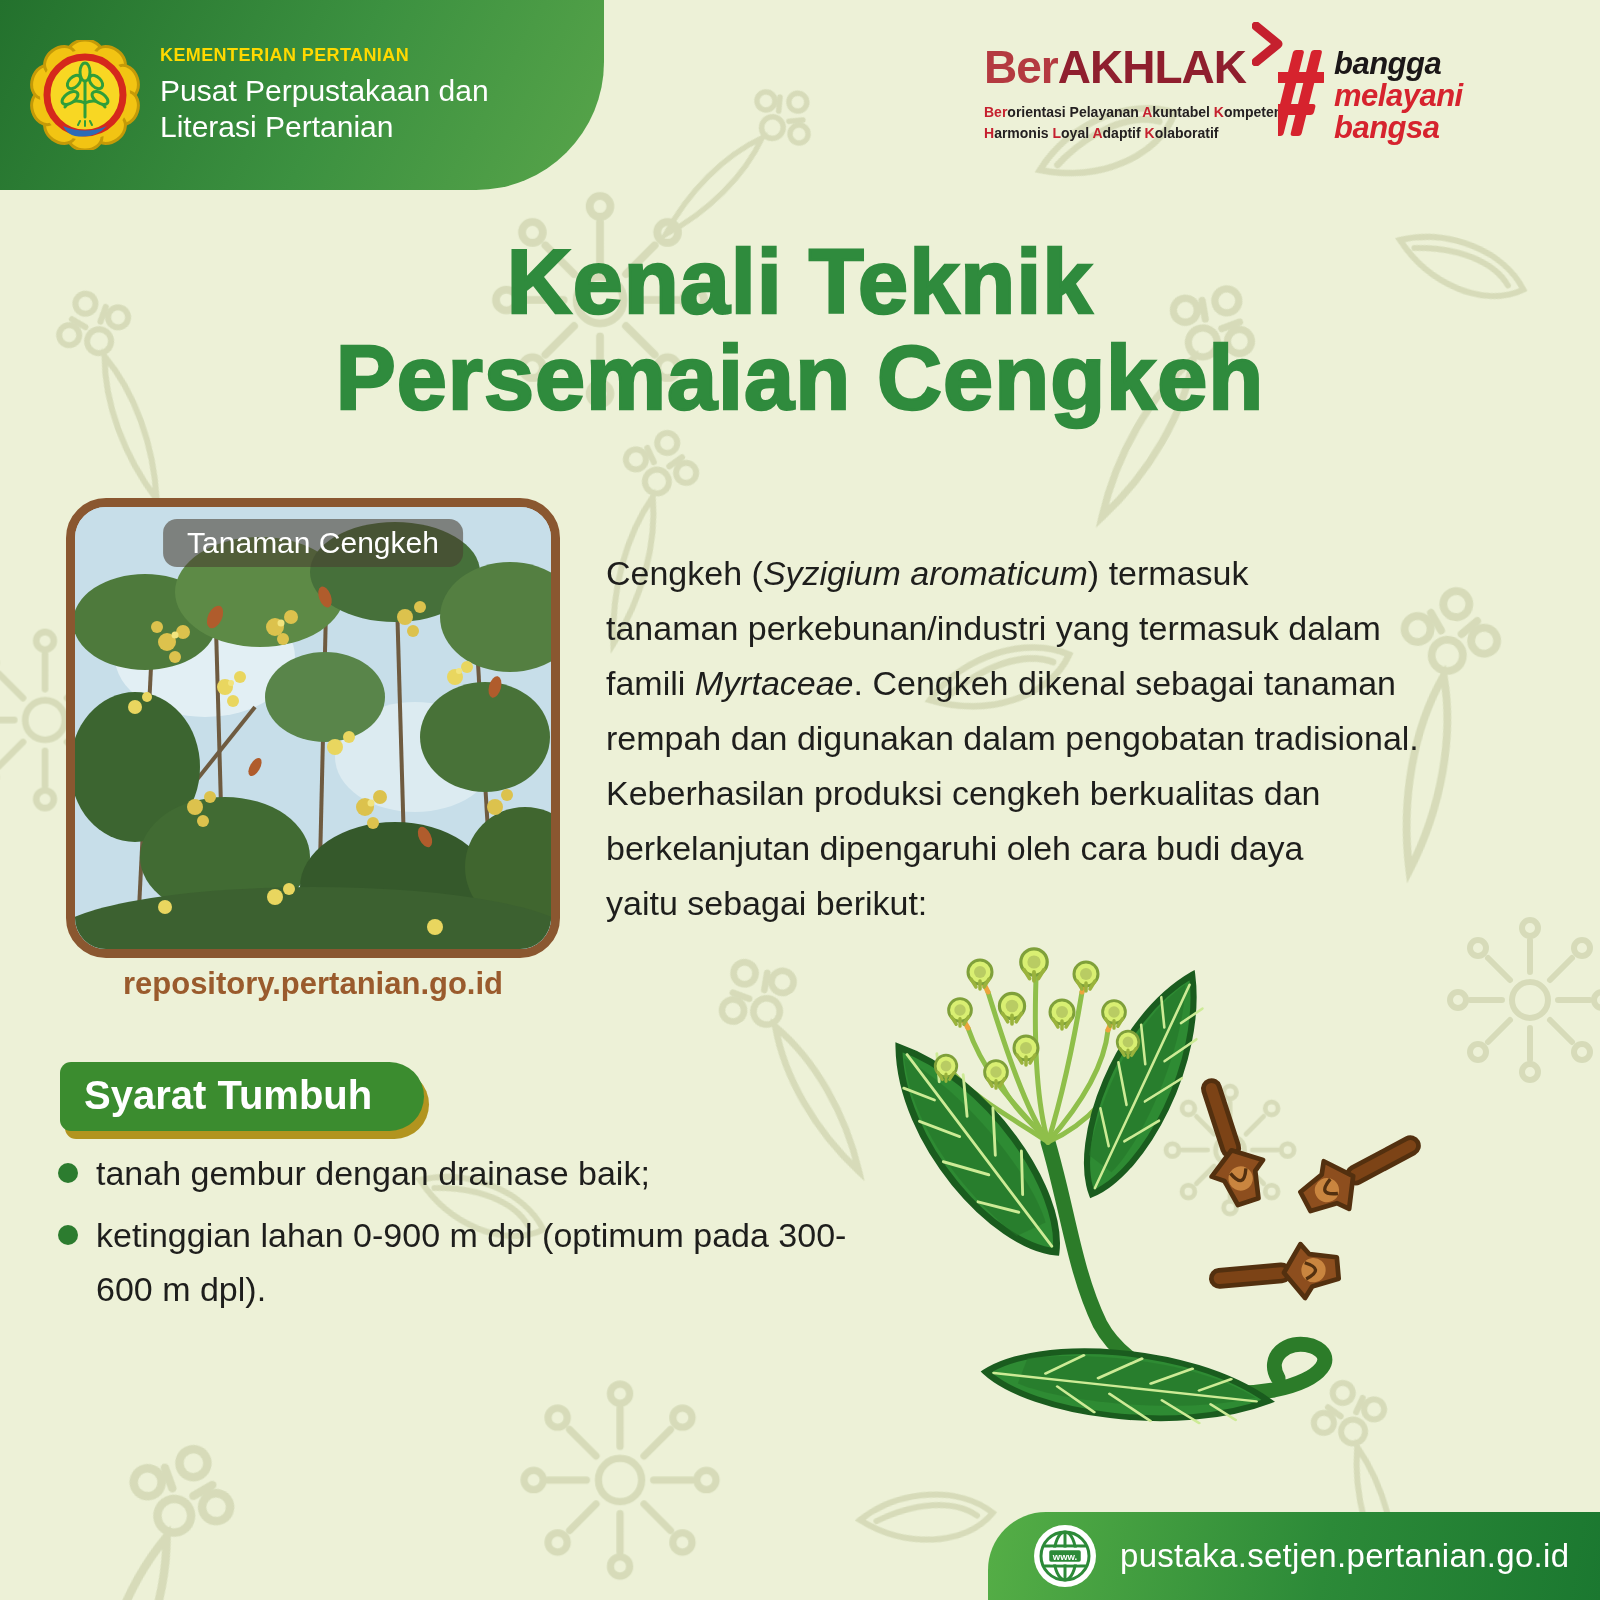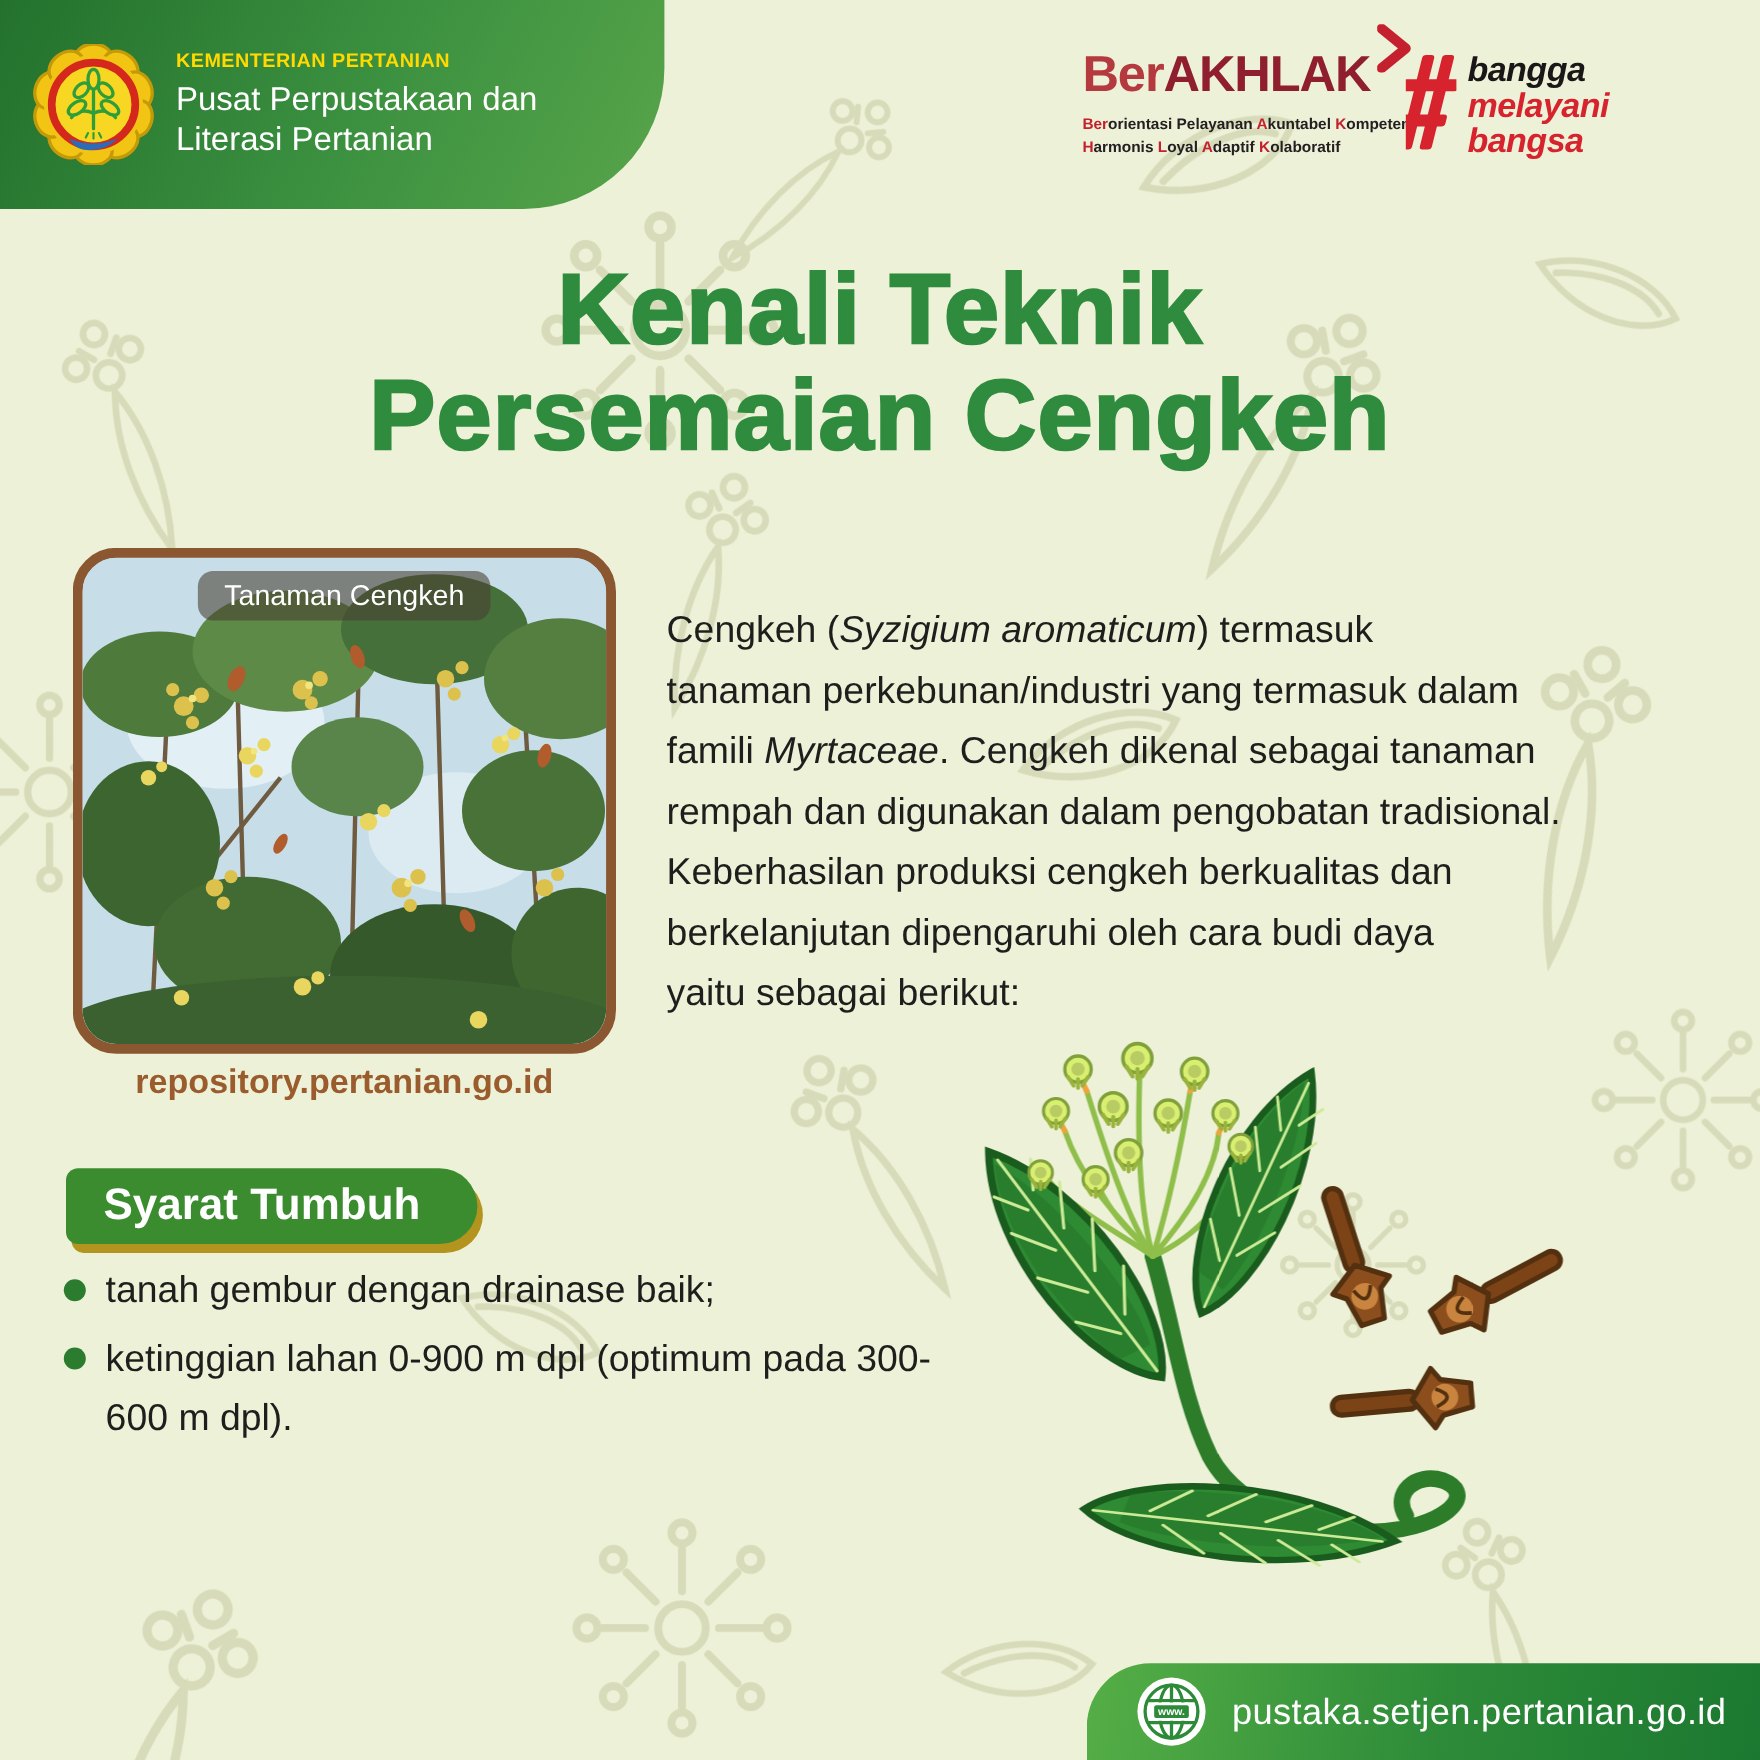--- a/index.html
+++ b/index.html
@@ -35,33 +35,33 @@
 
   
   .title{position:absolute;left:0;top:234px;width:1600px;text-align:center;
     color:#2f8b3d;font-size:90px;font-weight:bold;line-height:1.07;
     -webkit-text-stroke:2.5px #2f8b3d;letter-spacing:1px;}
 
   
   .photo-card{position:absolute;left:66px;top:498px;width:494px;height:460px;
     border:9px solid #8a5730;border-radius:40px;overflow:hidden;box-sizing:border-box;background:#c7dee9;}
   .photo-label{position:absolute;top:12px;left:50%;transform:translateX(-50%);
-    background:rgba(72,62,48,.58);color:#fff;font-size:26px;padding:7px 24px;
+    background:rgba(72,62,48,.58);color:#fff;font-size:30px;padding:7px 24px;
     border-radius:14px;white-space:nowrap;}
   .photo-caption{position:absolute;left:66px;top:966px;width:494px;text-align:center;
     color:#9a5b2d;font-size:31px;font-weight:bold;}
 
   
   .intro{position:absolute;left:606px;top:546px;width:950px;font-size:34px;
     line-height:55px;color:#1e1e1c;}
 
   
   .badge{position:absolute;left:60px;top:1062px;display:inline-block;
     background:#3b8c2f;color:#fff;font-size:40px;font-weight:bold;
-    padding:11px 52px 13px 34px;border-radius:16px 50px 50px 16px;
+    padding:11px 52px 13px 24px;border-radius:16px 50px 50px 16px;
     box-shadow:5px 8px 0 #b2941f;}
 
   
   .bullets{position:absolute;left:56px;top:1146px;width:820px;
     list-style:none;margin:0;padding:0;}
   .bullets li{position:relative;padding-left:40px;font-size:34px;line-height:54px;
     margin-bottom:8px;color:#1e1e1c;}
   .bullets .dot{position:absolute;left:2px;top:17px;width:20px;height:20px;
     border-radius:50%;background:#2c7c2f;}
 

